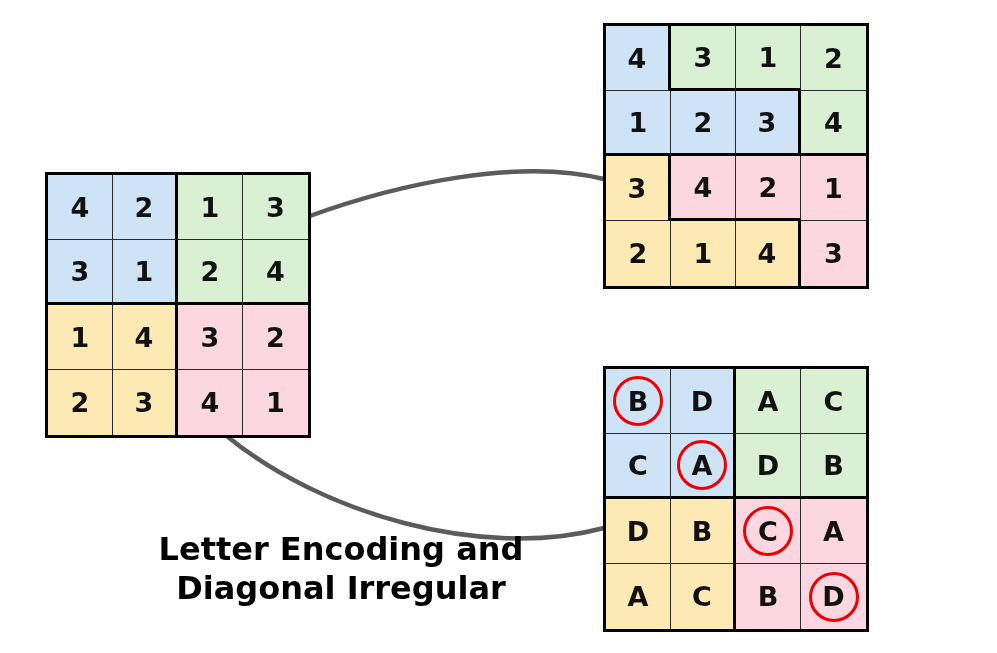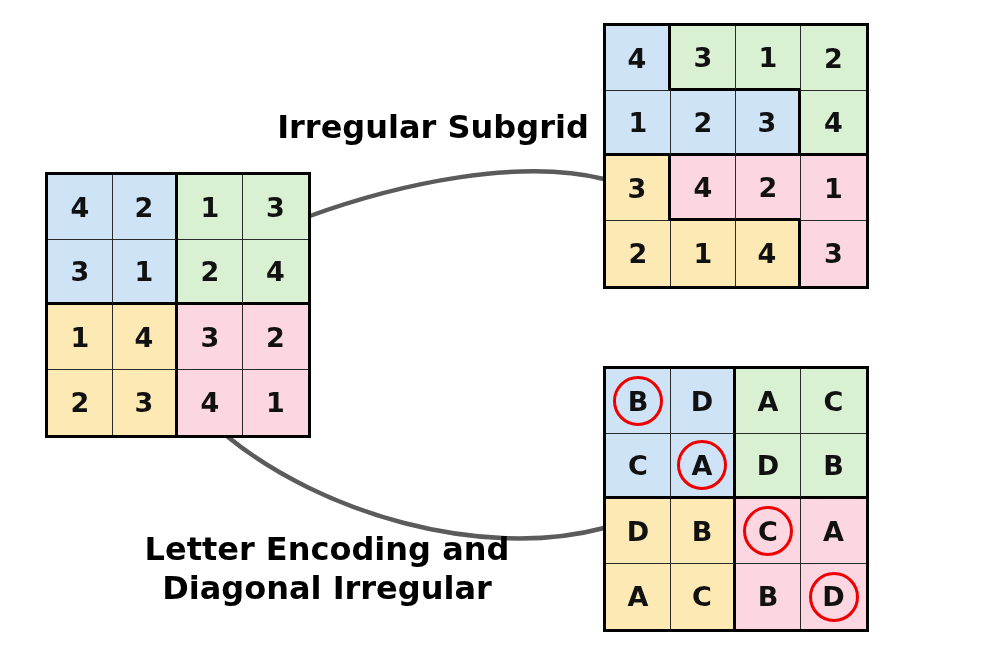--- a/index.html
+++ b/index.html
@@ -66,39 +66,36 @@
     z-index: 1;
     line-height: 1.22;
   }
   #label-irregular {
     left: 228px;
     top: 108px;
     width: 410px;
     font-size: 32px;
   }
   #label-letters {
-    left: 127px;
+    left: 141px;
     top: 530px;
     width: 400px;
     font-size: 32px;
   }
 </style>
 </head>
 <body>
 
 <div id="canvas">
 
   <svg class="connectors" width="997" height="653" viewBox="0 0 997 653">
     <path class="connector" d="M 307,217 C 400,183 520,158 604,179" fill="none" stroke-width="4.5" stroke-linecap="round" stroke="#5b5b5b"></path>
     <path class="connector" d="M 228,437 C 320,512 480,561 604,528" fill="none" stroke-width="4.5" stroke-linecap="round" stroke="#5b5b5b"></path>
   </svg>
 
-  <div class="diagram-label" id="label-irregular">
-    <span>Irregular Subgrid</span>
-  </div>
 
   <div class="diagram-label" id="label-letters">
     <div>Letter Encoding and</div>
     <div>Diagonal Irregular</div>
   </div>
 
   <div class="grid" id="grid-source" style="border-color: rgb(0, 0, 0);">
       <div class="cell" style="background: rgb(207, 227, 246); border-right-width: 1px; border-right-color: rgb(42, 42, 42); border-bottom-width: 1px; border-bottom-color: rgb(42, 42, 42);">
         <span>4</span>
       </div>

